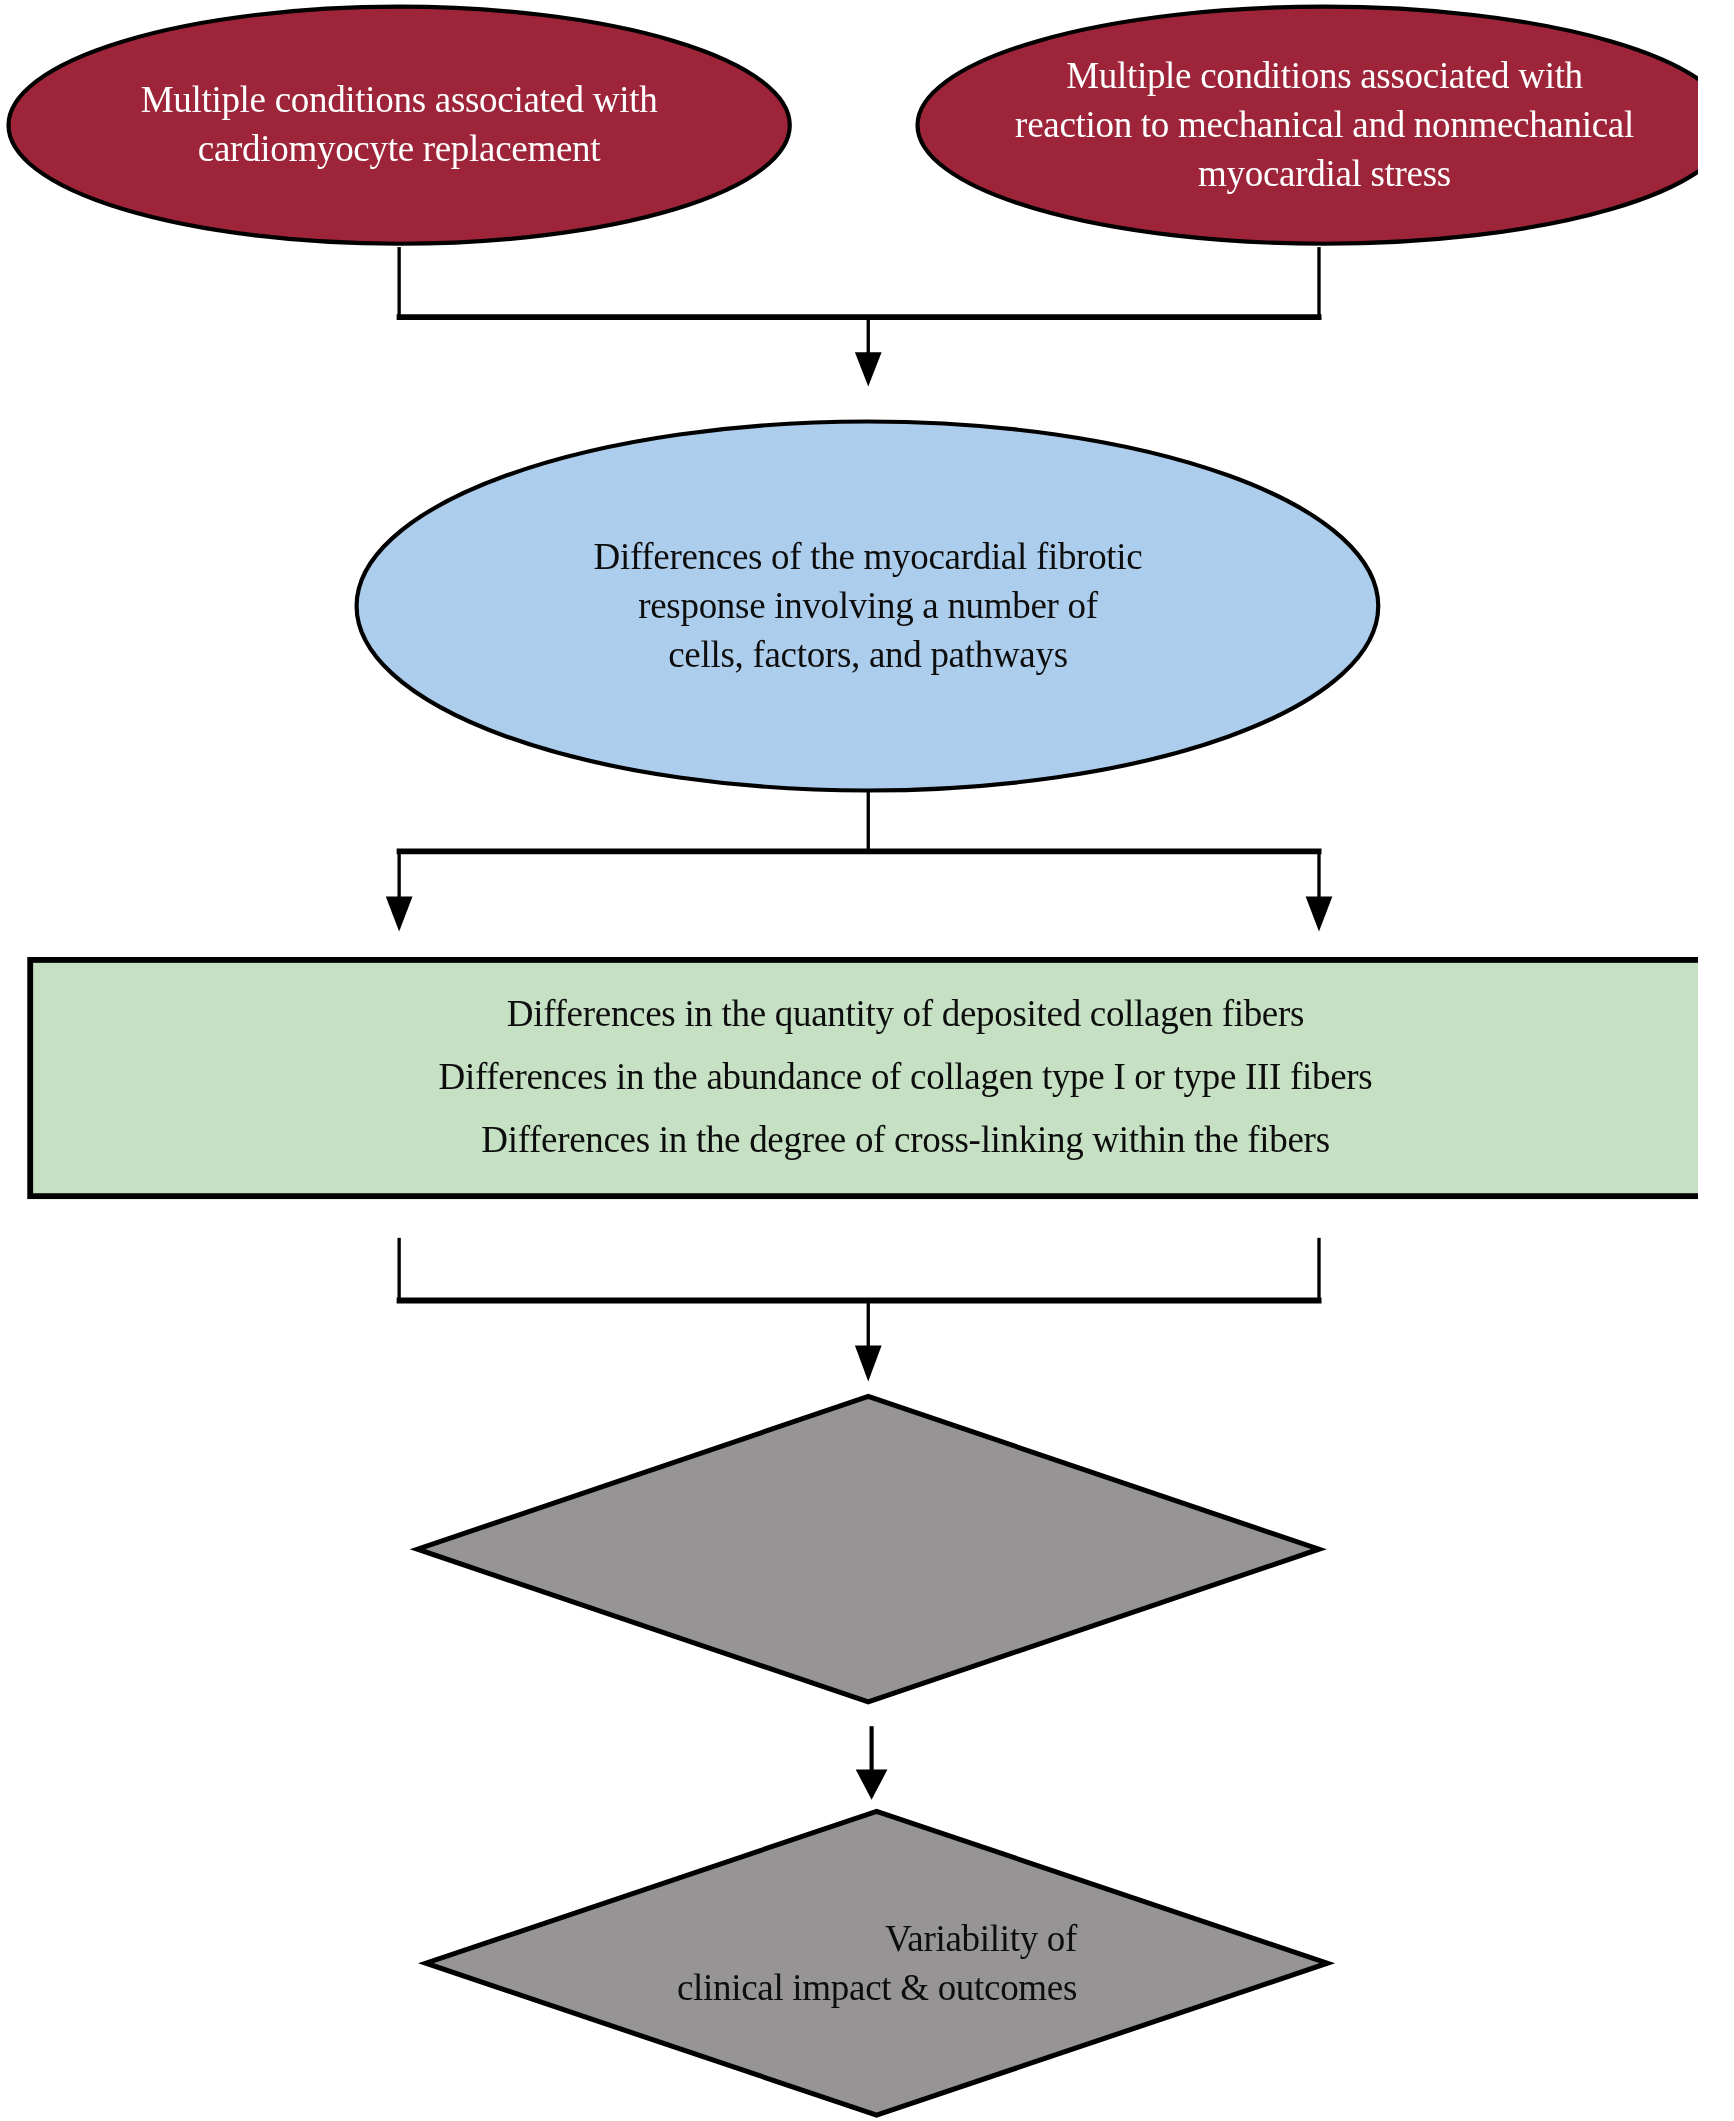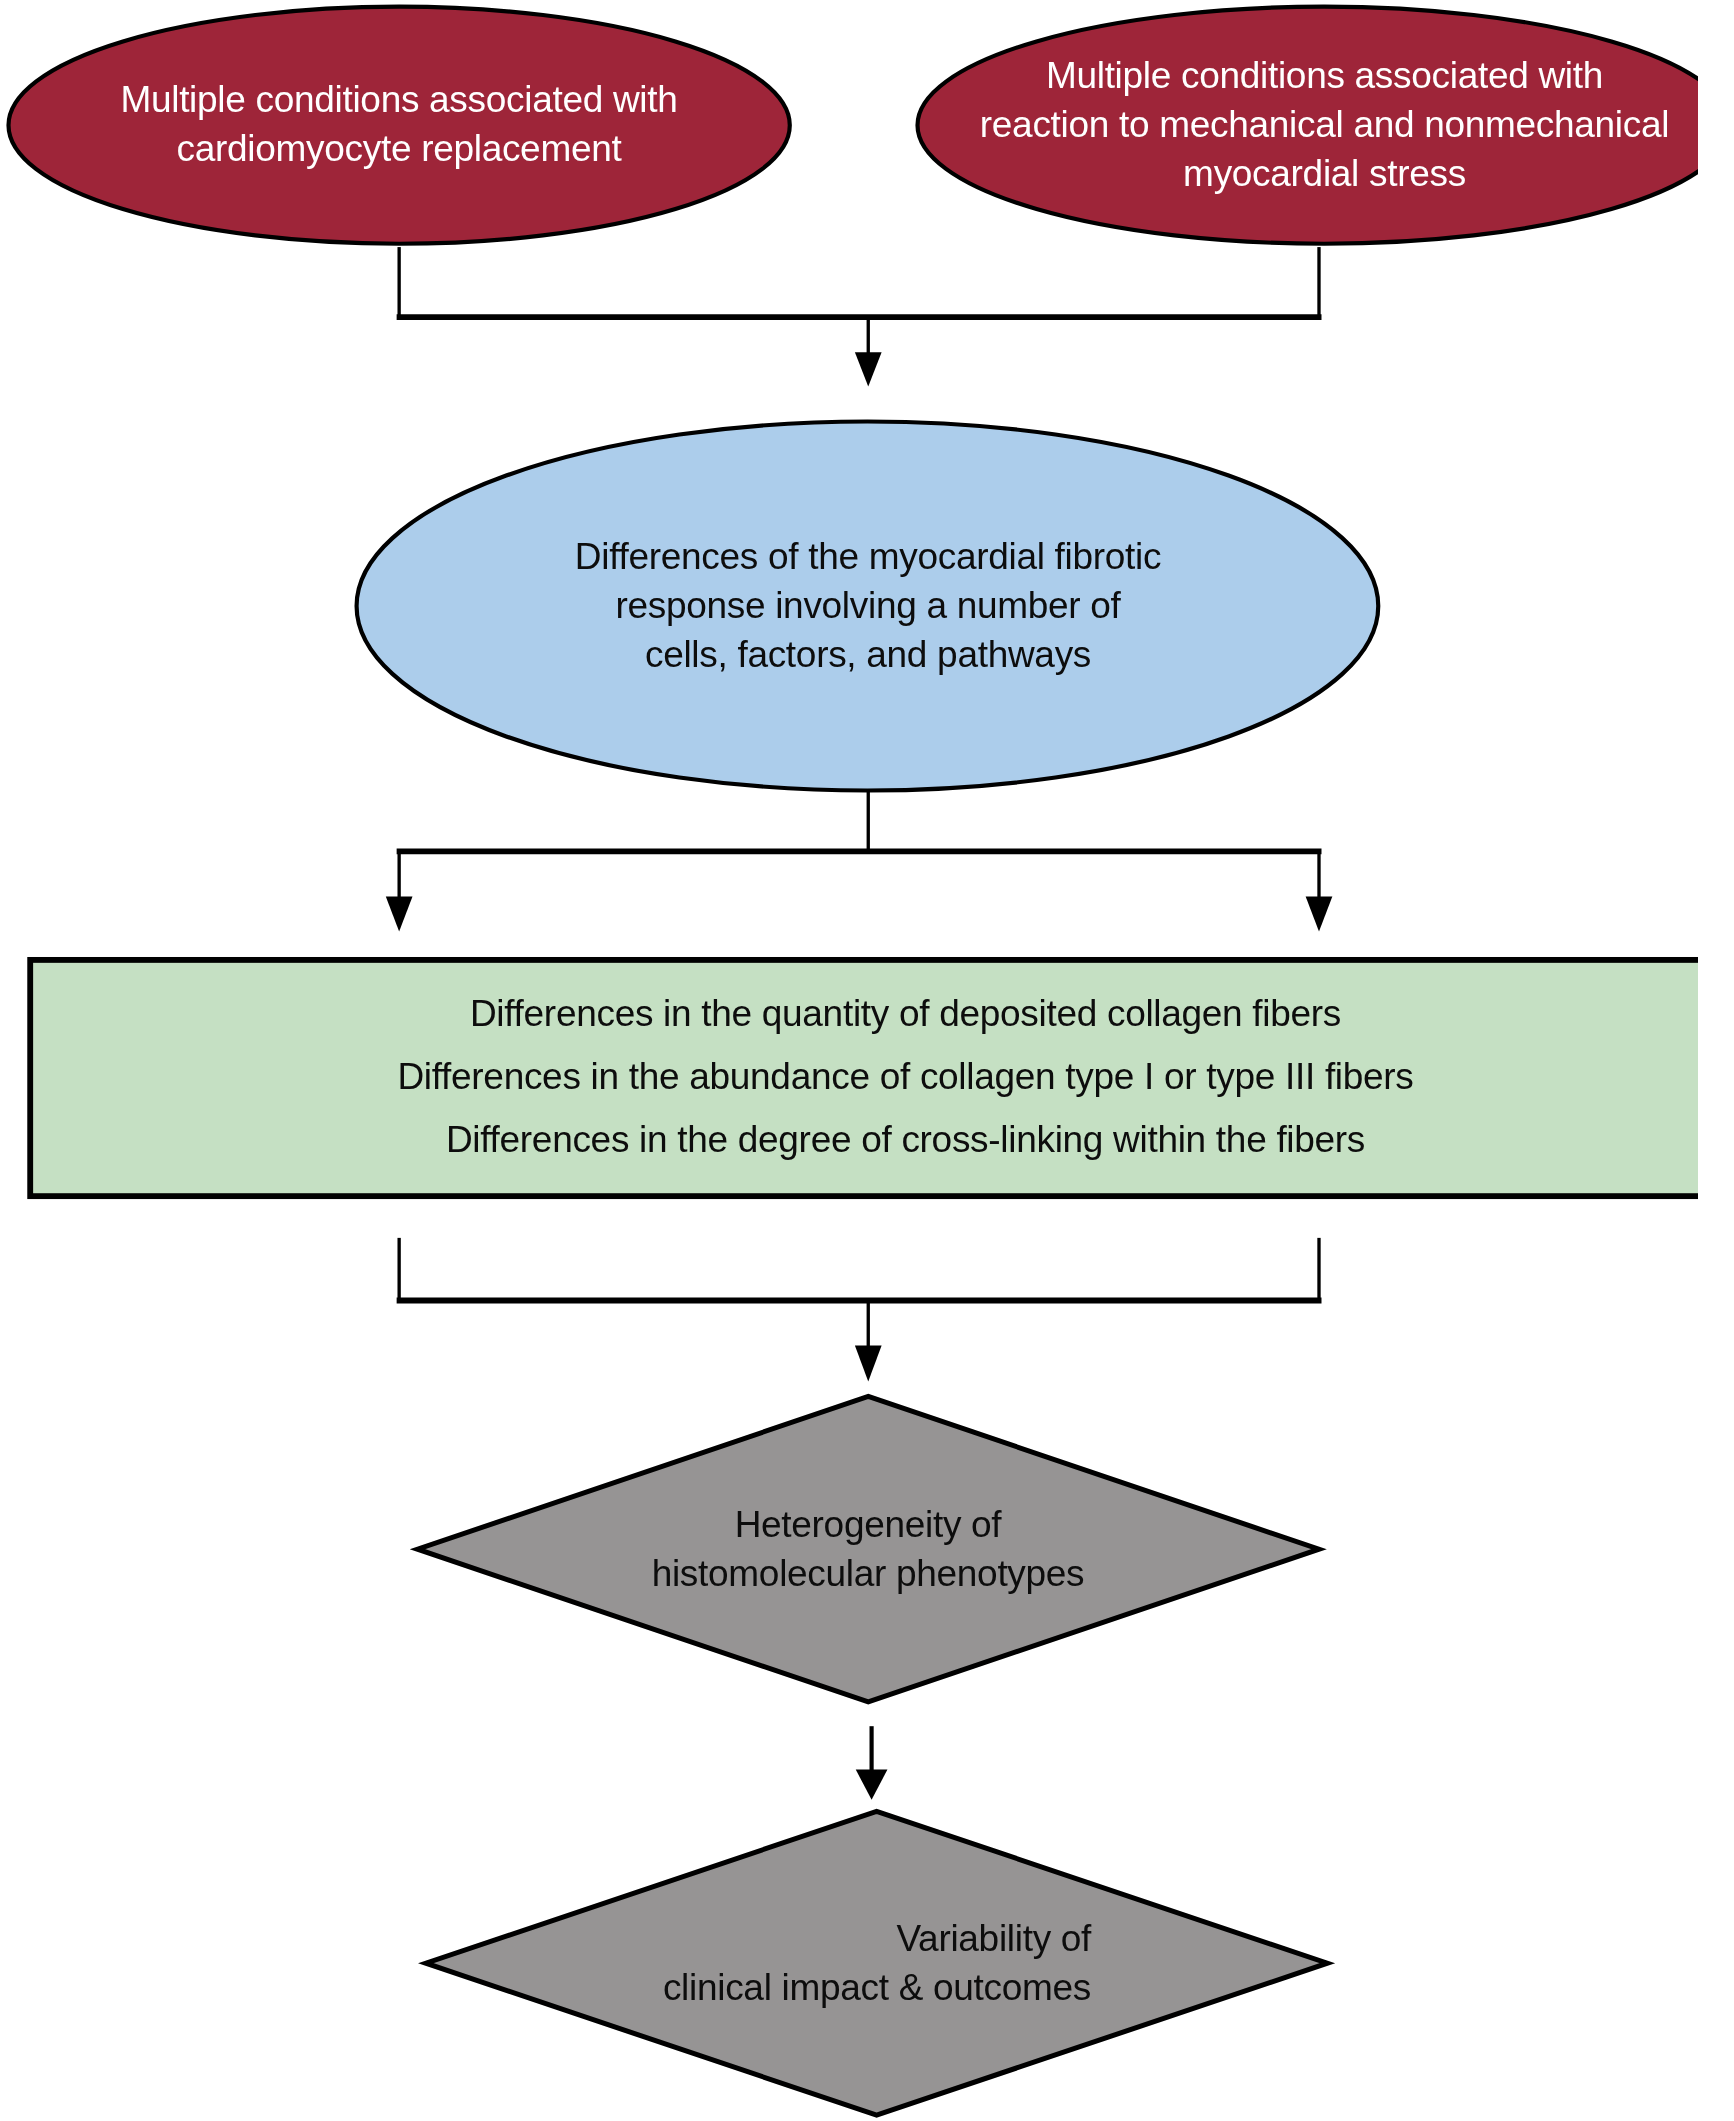--- a/index.html
+++ b/index.html
@@ -2,21 +2,21 @@
 <html style="font-size:13.4px"><head>
 <meta charset="utf-8">
 <title>Myocardial fibrosis flowchart</title>
 <style>
   html, body { margin: 0; padding: 0; background: #ffffff; }
   #stage {
     position: relative;
     width: 1698px;
     height: 2121px;
     background: #ffffff;
-    font-family: Liberation Sans, sans-serif;
+    font-family: Liberation Serif, serif;
     overflow: hidden;
   }
   #shapes-layer {
     position: absolute;
     left: 0; top: 0;
     width: 1734px; height: 2121px;
     display: block;
   }
   .node-text {
     position: absolute;
@@ -91,20 +91,18 @@
 myocardial stress</div>
 
   <div id="t-ellipse-activation" class="node-text" style="color: rgb(13, 13, 13);">Differences of the myocardial fibrotic
 response involving a number of
 cells, factors, and pathways</div>
 
   <div id="t-box-differences" class="node-text wide-lines" style="color: rgb(13, 13, 13);">Differences in the quantity of deposited collagen fibers
 Differences in the abundance of collagen type I or type III fibers
 Differences in the degree of cross-linking within the fibers</div>
 
-  <div id="t-diamond-heterogeneity" class="node-text" style="color: rgb(13, 13, 13);">Heterogeneity of
-histomolecular phenotypes</div>
 
   <div id="t-diamond-variability" class="node-text" style="color: rgb(13, 13, 13); text-align: right;">Variability of
 clinical impact &amp; outcomes</div>
 
 </div>
 
 
 </body></html>

